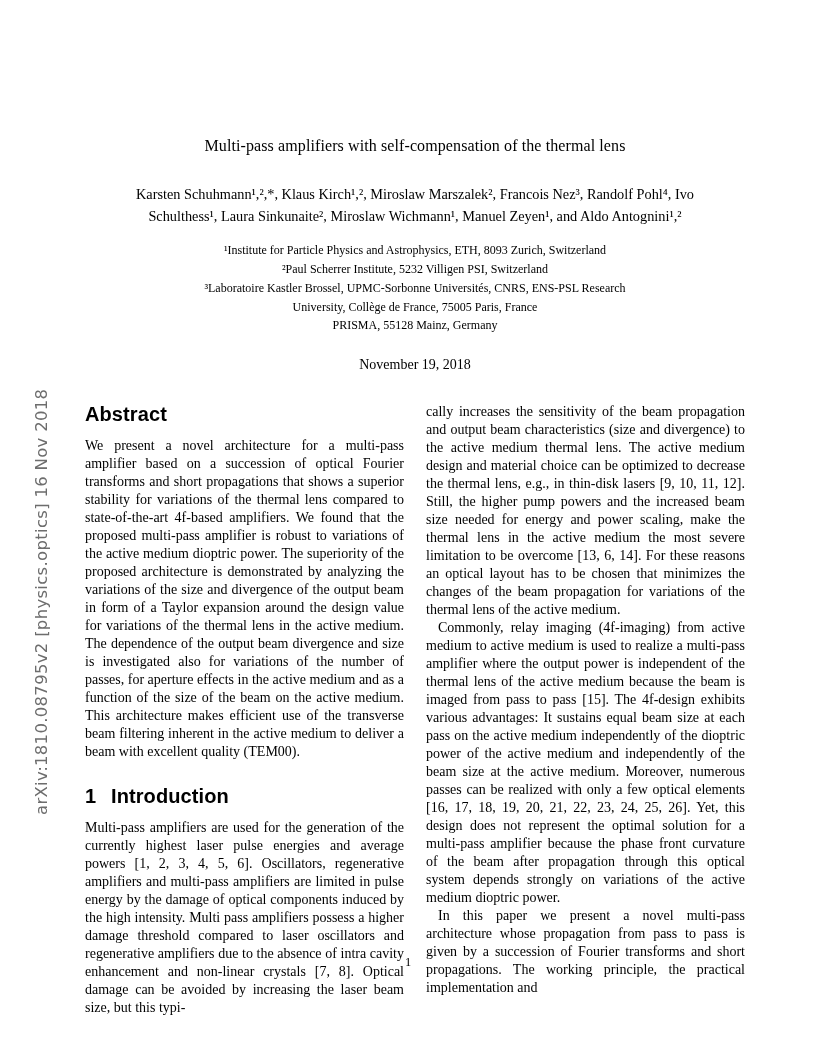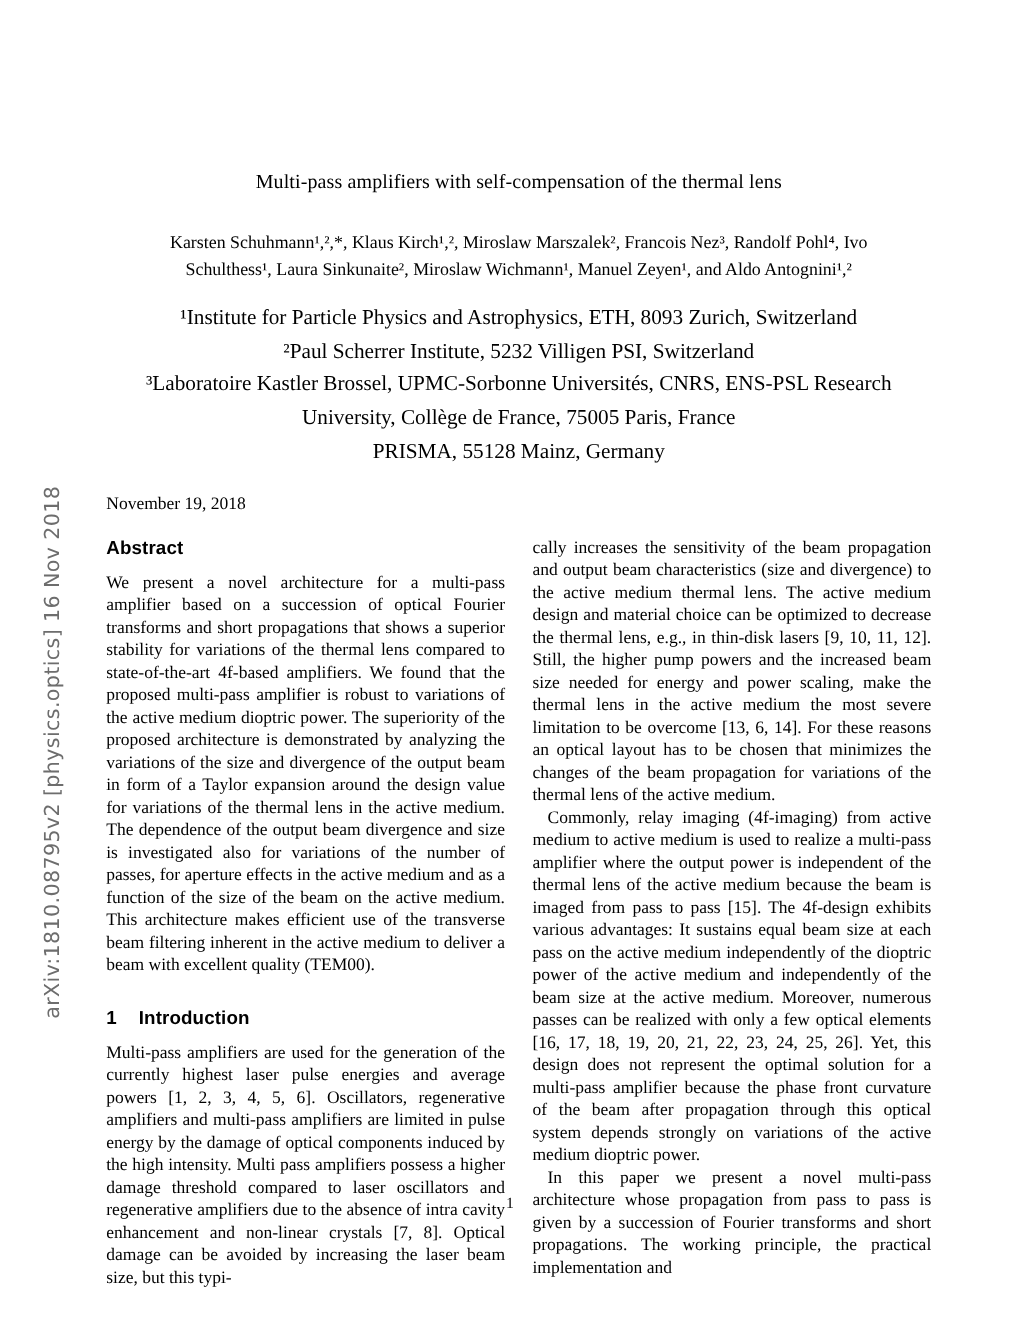--- a/index.html
+++ b/index.html
@@ -63,47 +63,48 @@
 
   .authors {
     font-size: 14.3px;
     text-align: center;
     line-height: 1.52;
     margin: 0 0 14px 0;
     padding: 0 2px;
   }
 
   .affiliations {
-    font-size: 17px;
+    font-size: 12px;
     text-align: center;
     line-height: 1.56;
     margin: 0 0 22px 0;
     font-family: Liberation Serif, serif;
   }
   .affiliations .aff-line { display: block; }
 
   .pub-date {
     font-size: 14px;
-    margin: 0 0 18px 0;
+    text-align: center;
+    margin: 0 0 30px 0;
   }
 
   
   #columns {
     display: flex;
     gap: 22px;
     align-items: flex-start;
   }
   .column {
     width: 319px;
   }
 
   .section-head {
     font-family: "Liberation Sans", "DejaVu Sans", sans-serif;
     font-weight: bold;
-    font-size: 15px;
+    font-size: 20px;
     margin: 0 0 11px 0;
     letter-spacing: 0.1px;
   }
   .section-head.numbered {
     margin-top: 24px;
   }
   .sec-num { display: inline-block; min-width: 26px; }
 
   p.body-text {
     font-size: 14px;

